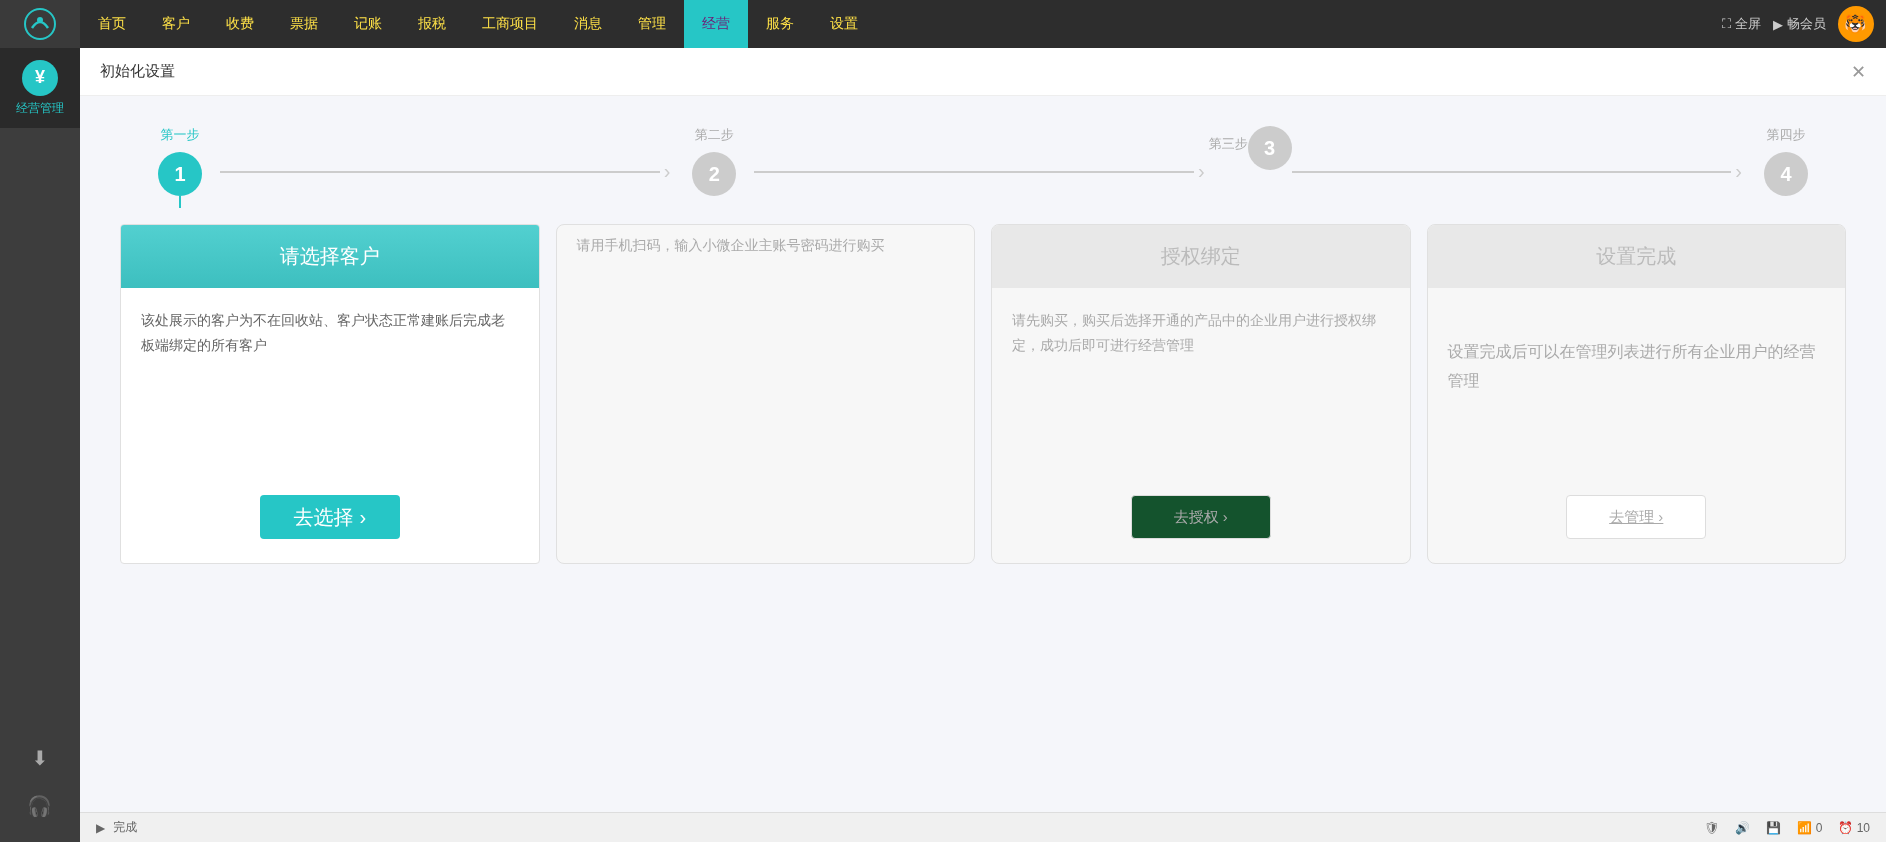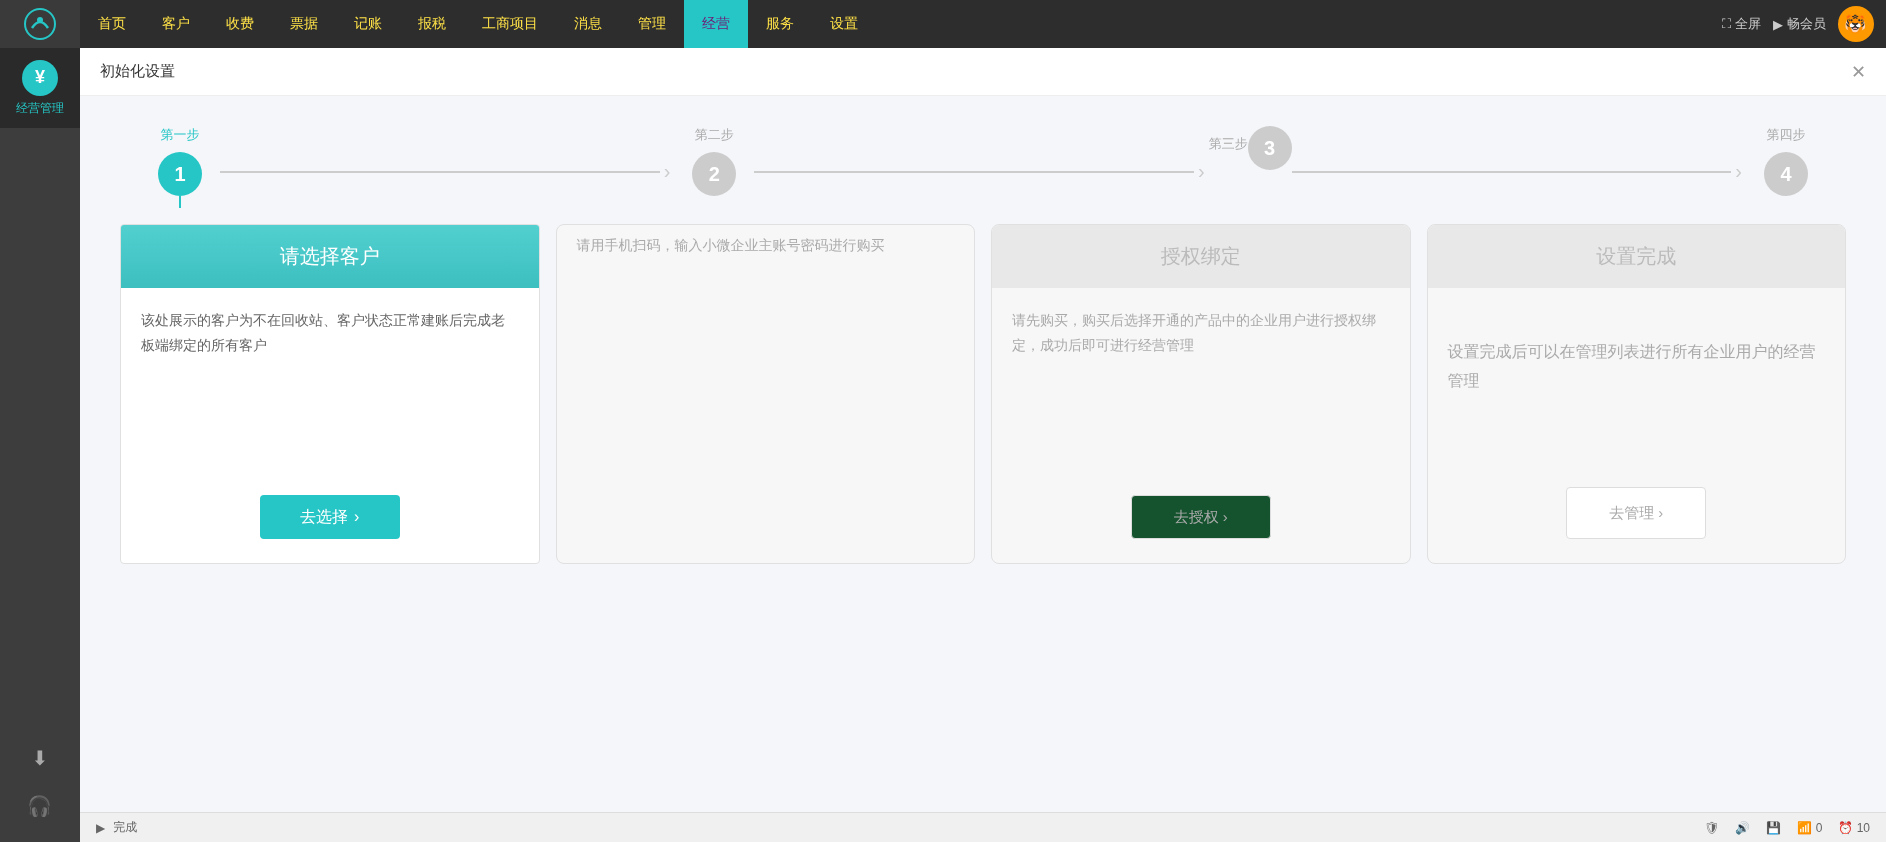--- a/index.html
+++ b/index.html
@@ -296,21 +296,21 @@
       </div>
 
       <div style="display:flex;gap:16px;">
 
         <div style="flex:1;background:#fff;border-radius:4px;overflow:hidden;border:1px solid #e0e0e0;display:flex;flex-direction:column;min-height:340px;">
           <div style="background:linear-gradient(to bottom, #52d0d0, #3dbfbf);padding:18px 16px;text-align:center;">
             <span style="font-size:20px;color:#fff;font-weight:normal;">请选择客户</span>
           </div>
           <div style="padding:20px 20px;flex:1;font-size:14px;color:#666;line-height:1.8;">该处展示的客户为不在回收站、客户状态正常建账后完成老板端绑定的所有客户</div>
           <div style="padding:0 20px 24px;display:flex;justify-content:center;">
-            <button style="width:140px;height:44px;background:#26c6c6;color:#fff;border:none;border-radius:4px;font-size:16px;cursor:pointer;display:flex;align-items:center;justify-content:center;gap:6px;">
+            <button style="width:140px;height:44px;background:#26c6c6;color:#fff;border:none;border-radius:4px;font-size:20px;cursor:pointer;display:flex;align-items:center;justify-content:center;gap:6px;">
               <span>去选择</span>
               <span>›</span>
             </button>
           </div>
         </div>
 
         <div style="flex:1;background:#f7f7f7;border-radius:8px;overflow:hidden;border:1px solid #e0e0e0;display:flex;flex-direction:column;min-height:340px;">
           <div style="padding:8px 20px;flex:1;font-size:14px;color:#aaa;line-height:1.8;">请用手机扫码，输入小微企业主账号密码进行购买</div>
         </div>
 
@@ -323,21 +323,21 @@
             <button style="width:140px;height:44px;background:#14532d;color:#aaa;border:1px solid #ddd;border-radius:4px;font-size:15px;cursor:pointer;">去授权  ›</button>
           </div>
         </div>
 
         <div style="flex:1;background:#f7f7f7;border-radius:8px;overflow:hidden;border:1px solid #e0e0e0;display:flex;flex-direction:column;min-height:340px;gap:30px;">
           <div style="background:#e8e8e8;padding:18px 16px;text-align:center;">
             <span style="font-size:20px;color:#bbb;">设置完成</span>
           </div>
           <div style="padding:20px 20px;flex:1;font-size:16px;color:#aaa;line-height:1.8;">设置完成后可以在管理列表进行所有企业用户的经营管理</div>
           <div style="padding:0 20px 24px;display:flex;justify-content:center;">
-            <button style="width:140px;height:52px;background:#fff;color:#aaa;border:1px solid #ddd;border-radius:4px;font-size:15px;cursor:pointer;">去管理  ›</button>
+            <button style="width:140px;height:44px;background:#fff;color:#aaa;border:1px solid #ddd;border-radius:4px;font-size:15px;cursor:pointer;text-decoration:underline;">去管理  ›</button>
           </div>
         </div>
 
       </div>
     </div>
 
     <div class="status-bar">
       <span>▶</span>
       <span>完成</span>
       <div class="status-bar-right">

